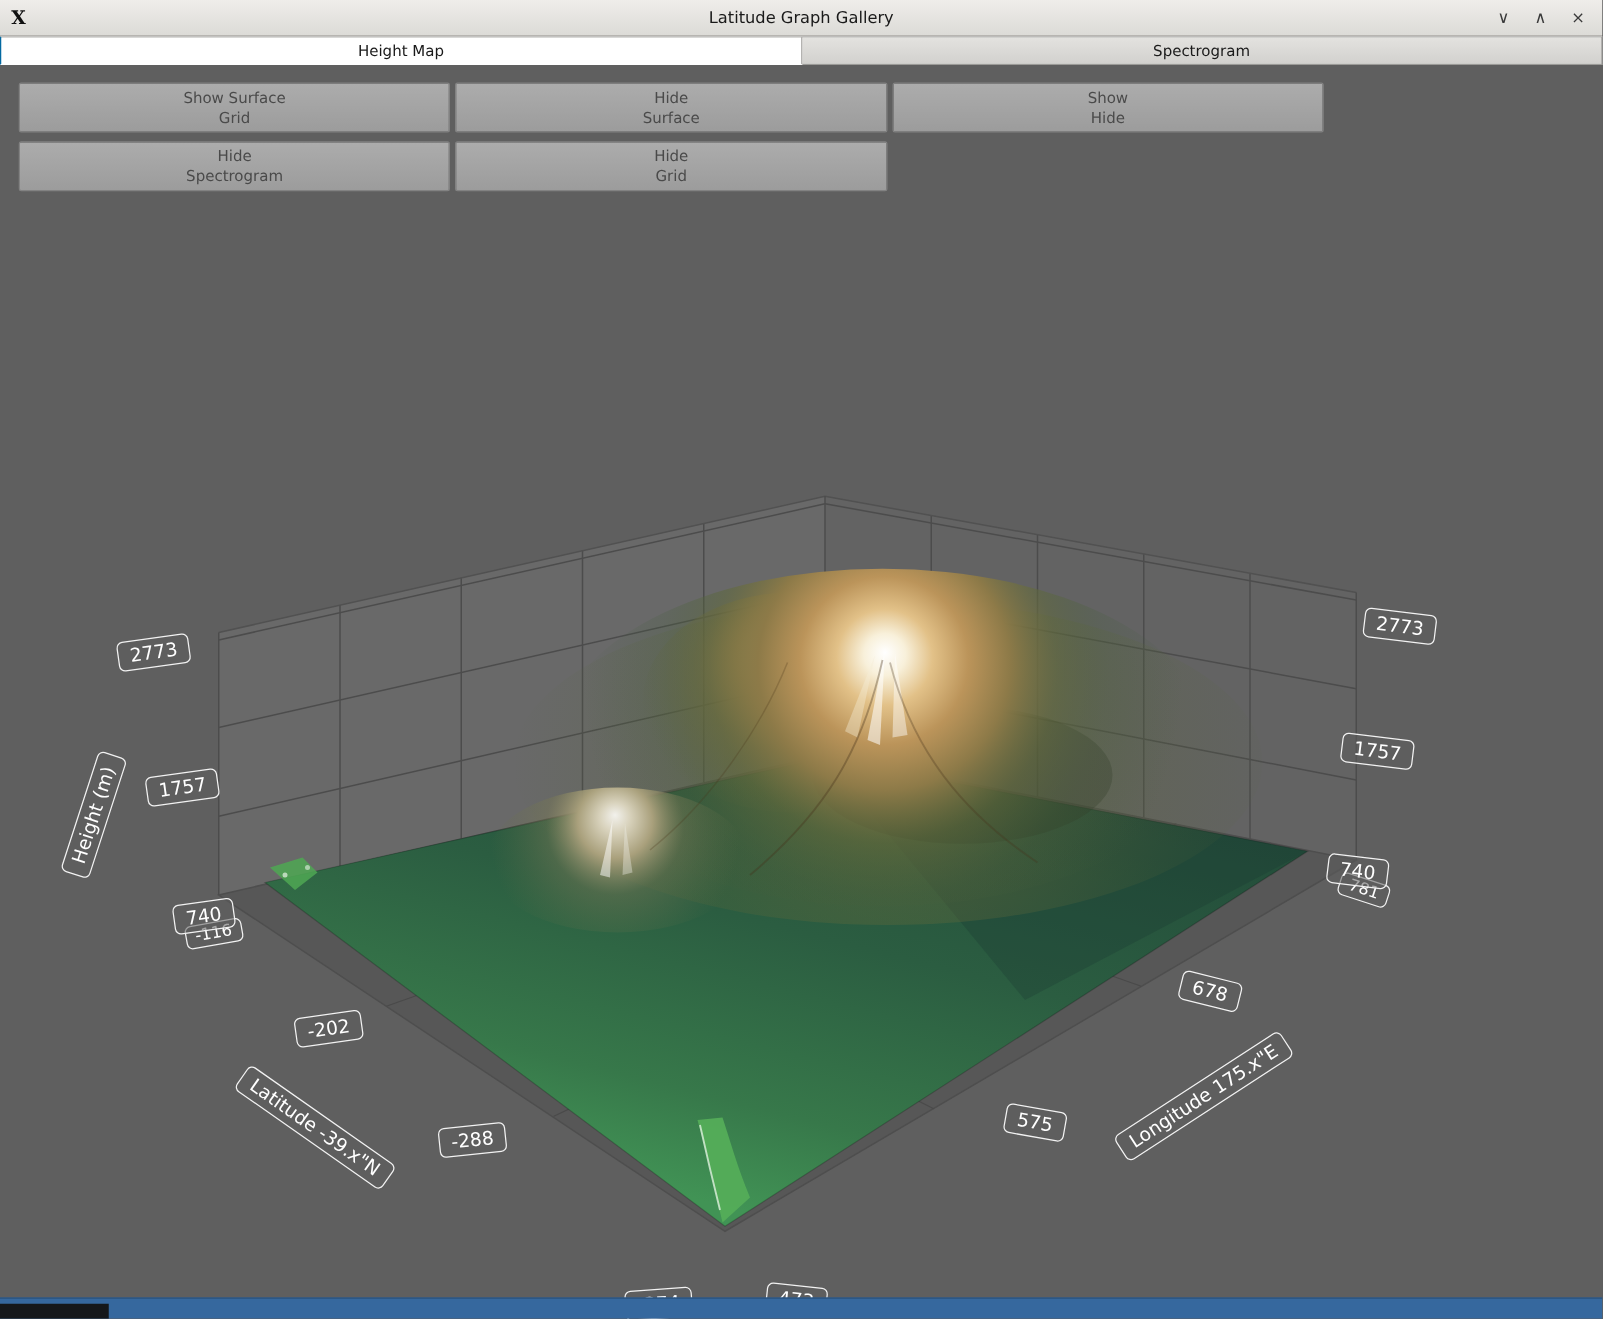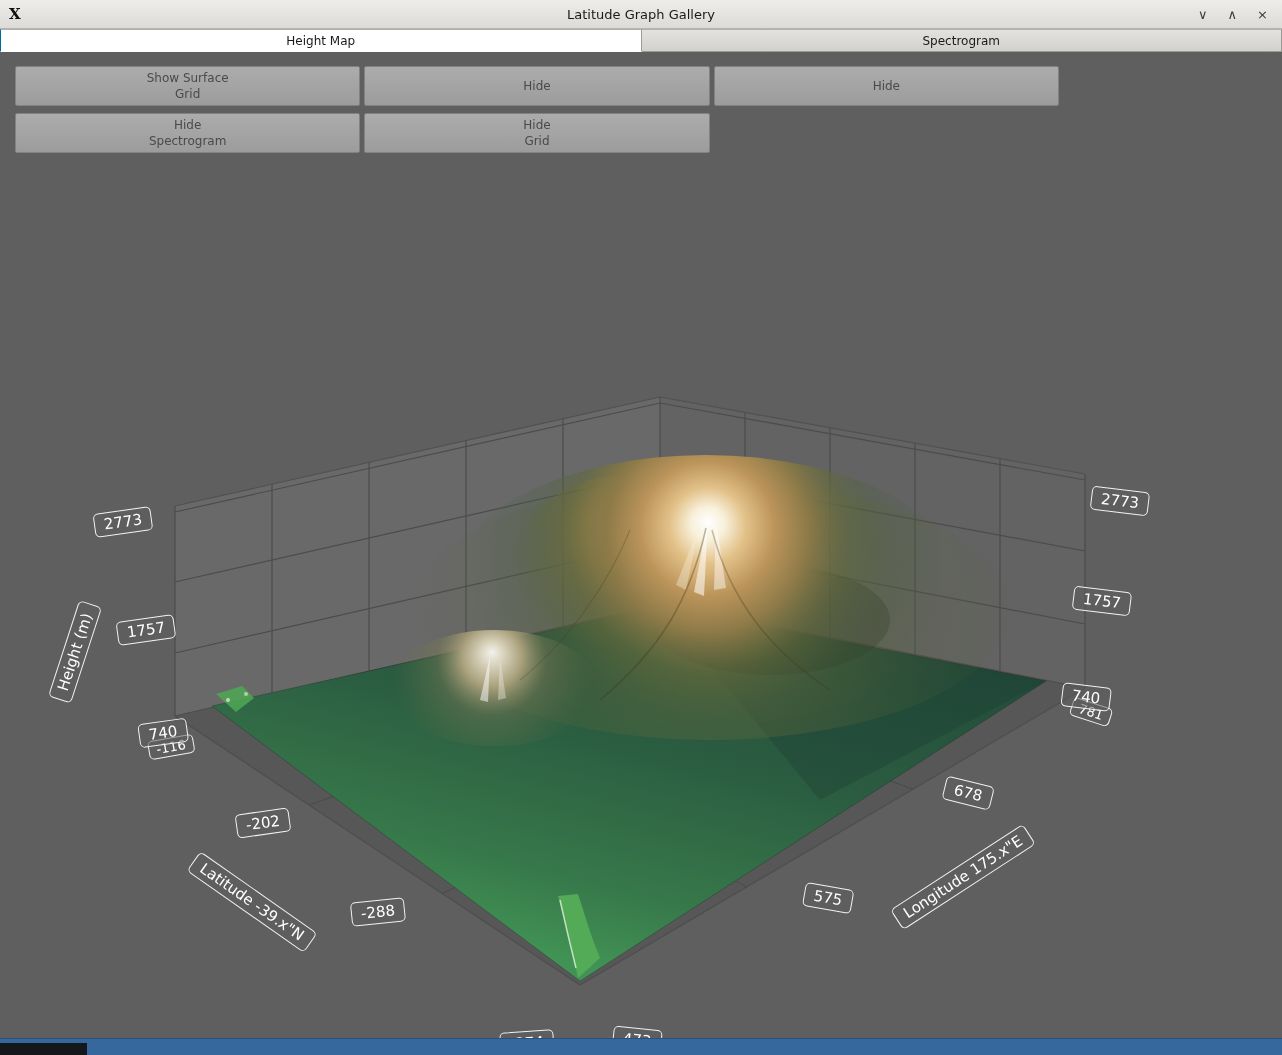--- a/index.html
+++ b/index.html
@@ -217,22 +217,24 @@
   <div class="plot-label" style="left:252px;top:850px;transform:translate(-50%,-50%) rotate(35deg);">Latitude -39.x"N</div>
 </div>
 
 <div class="toolbar">
   <button class="tool-btn">
     <div>Show Surface</div>
     <div>Grid</div>
   </button>
   <button class="tool-btn">
     <div>Hide</div>
-  </button>
-  <button class="tool-btn">
+    <div>Surface</div>
+  </button>
+  <button class="tool-btn">
+    <div>Show</div>
     <div>Hide</div>
   </button>
   <button class="tool-btn">
     <div>Hide</div>
     <div>Spectrogram</div>
   </button>
   <button class="tool-btn">
     <div>Hide</div>
     <div>Grid</div>
   </button>

